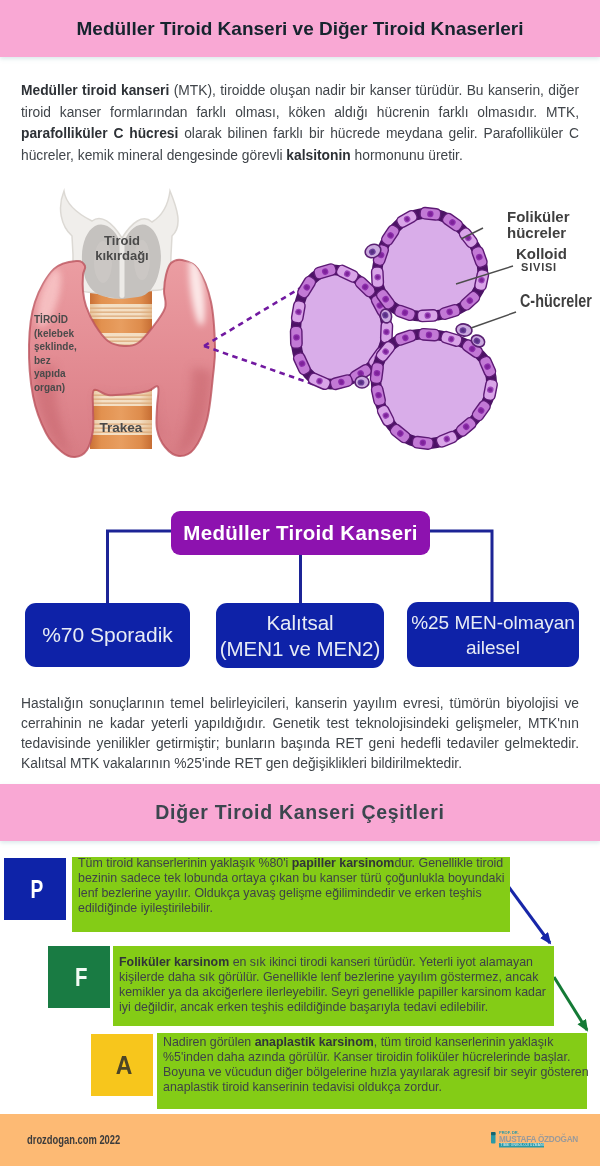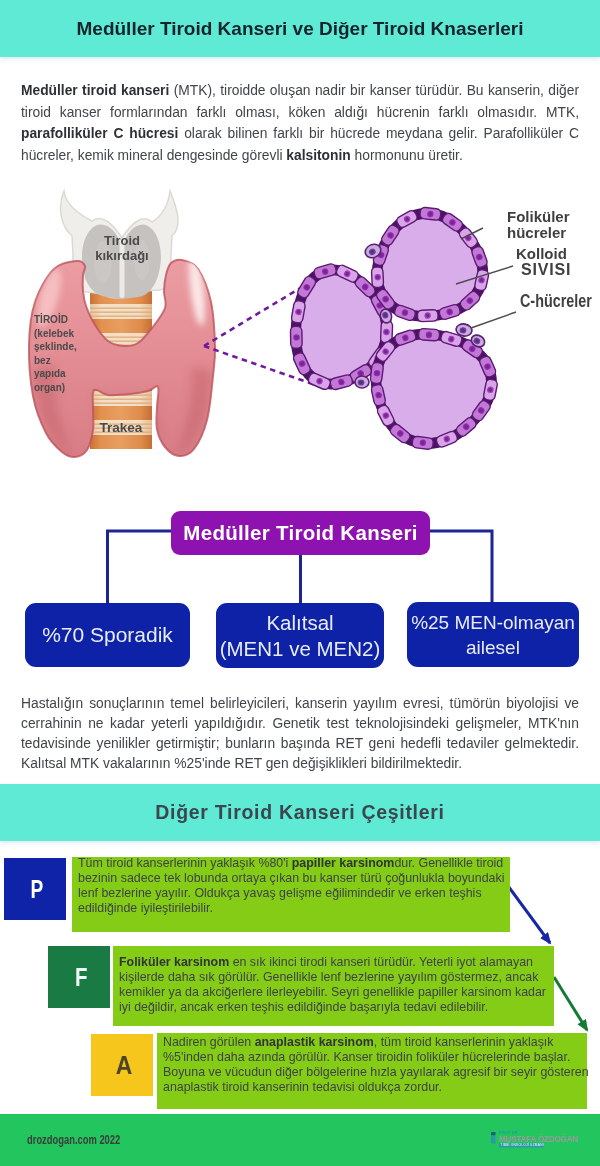--- a/index.html
+++ b/index.html
@@ -1,16 +1,16 @@
 <!DOCTYPE html>
 <html lang="tr"><head><meta charset="utf-8">
 <style>
 html,body{margin:0;padding:0;}
 body{width:600px;height:1166px;position:relative;background:#ffffff;font-family:"Liberation Sans",sans-serif;overflow:hidden;}
-.banner{position:absolute;left:0;width:600px;height:57px;background:#5eead4;display:flex;align-items:center;justify-content:center;}
+.banner{position:absolute;left:0;width:600px;height:57px;background:#f9a8d4;display:flex;align-items:center;justify-content:center;}
 .b1{top:0;box-shadow:0 2px 4px rgba(120,170,180,0.25);}
 .b2{top:784px;box-shadow:0 2px 4px rgba(120,170,180,0.25);}
 .b1 h1{margin:0;font-size:19px;font-weight:bold;color:#16242e;}
 .b2 h2{margin:0;font-size:19.5px;font-weight:bold;color:#3b464e;letter-spacing:0.7px;}
 .para{position:absolute;left:21px;width:558px;text-align:justify;color:#40454a;font-size:13.8px;}
 .p1{top:80px;line-height:21.6px;}
 .p2{top:694px;line-height:19.9px;}
 .para b{color:#2d3136;}
 .pbox{position:absolute;left:171px;top:511px;width:259px;height:44px;background:#8d12af;border-radius:9px;display:flex;align-items:center;justify-content:center;}
 .pbox span{color:#fff;font-size:20.5px;font-weight:bold;letter-spacing:0.3px;}
@@ -21,21 +21,21 @@
 .sq{position:absolute;width:62px;height:62px;display:flex;align-items:center;justify-content:center;font-weight:bold;font-size:25.5px;}
 .sq i{font-style:normal;display:inline-block;transform-origin:center;}
 .sqP{left:4px;top:858px;background:#0e23a8;color:#fff;}
 .sqF{left:48px;top:946px;background:#197b43;color:#f2fbf5;}
 .sqA{left:91px;top:1034px;background:#f7c61c;color:#4c4526;}
 .gbox{position:absolute;background:#84cc16;color:#3e4347;font-size:12.4px;line-height:15px;white-space:nowrap;}
 .gb1{left:72px;top:857px;width:438px;height:75px;padding:0 0 0 6px;box-sizing:border-box;}
 .gb2{left:113px;top:946px;width:441px;height:80px;padding:12px 0 0 6px;box-sizing:border-box;}
 .gb3{left:157px;top:1033px;width:430px;height:76px;padding:0 18px 0 6px;box-sizing:border-box;}
 .gbox b{color:#303438;}
-.footer{position:absolute;left:0;top:1114px;width:600px;height:52px;background:#22c55e;}
+.footer{position:absolute;left:0;top:1114px;width:600px;height:52px;background:#fdba74;}
 .footer .site{position:absolute;left:27px;top:19px;font-size:12.5px;font-weight:bold;color:#3c3c3c;display:inline-block;transform:scaleX(0.75);transform-origin:0 0;}
 .illtxt{position:absolute;color:#4a4a4a;font-weight:bold;white-space:nowrap;}
 </style></head>
 <body>
 <div class="banner b1">
     <h1>Medüller Tiroid Kanseri ve Diğer Tiroid Knaserleri</h1>
   </div>
 <div class="para p1"><b>Medüller tiroid kanseri</b> (MTK), tiroidde oluşan nadir bir kanser türüdür. Bu kanserin, diğer tiroid kanser formlarından farklı olması, köken aldığı hücrenin farklı olmasıdır. MTK, <b>parafolliküler C hücresi</b> olarak bilinen farklı bir hücrede meydana gelir. Parafolliküler C hücreler, kemik mineral dengesinde görevli <b>kalsitonin</b> hormonunu üretir.</div>
 
 <svg width="600" height="295" viewBox="0 185 600 295" style="position:absolute;left:0;top:185px;">
@@ -379,21 +379,21 @@
       <path d="M 513,266 L 456,284"></path>
       <path d="M 516,312 L 471,328"></path>
     </g>
 </svg>
 
 <div class="illtxt" style="left:72px;top:234px;width:100px;text-align:center;font-size:13px;line-height:14.5px;">Tiroid<br>kıkırdağı</div>
 <div class="illtxt" style="left:34px;top:313px;font-size:10px;line-height:13.6px;">TİROİD<br>(kelebek<br>şeklinde,<br>bez<br>yapıda<br>organ)</div>
 <div class="illtxt" style="left:71px;top:421px;width:100px;text-align:center;font-size:13.5px;line-height:14px;">Trakea</div>
 <div class="illtxt" style="left:487px;top:209px;font-size:15px;line-height:16px;color:#3f3f3f;margin-left:20px;">Foliküler<br>hücreler</div>
 <div class="illtxt" style="left:516px;top:245px;font-size:15px;color:#3f3f3f;">Kolloid</div>
-<div class="illtxt" style="left:521px;top:261px;font-size:16px;letter-spacing:0.8px;color:#3f3f3f;">SIVISI</div>
+<div class="illtxt" style="left:521px;top:261px;font-size:11px;letter-spacing:0.8px;color:#3f3f3f;">SIVISI</div>
 <div class="illtxt" style="left:520px;top:291px;font-size:17.5px;color:#3f3f3f;transform:scaleX(0.82);transform-origin:0 0;">C-hücreler</div>
 
 <svg width="600" height="175" viewBox="0 500 600 175" style="position:absolute;left:0;top:500px;">
 <g stroke="#1c2496" stroke-width="3" fill="none">
 <path d="M 171,531 L 107.5,531 L 107.5,603"></path>
 <path d="M 430,531 L 492,531 L 492,602"></path>
 <path d="M 300.5,555 L 300.5,603"></path>
 </g>
   </svg>
 <div class="pbox">

